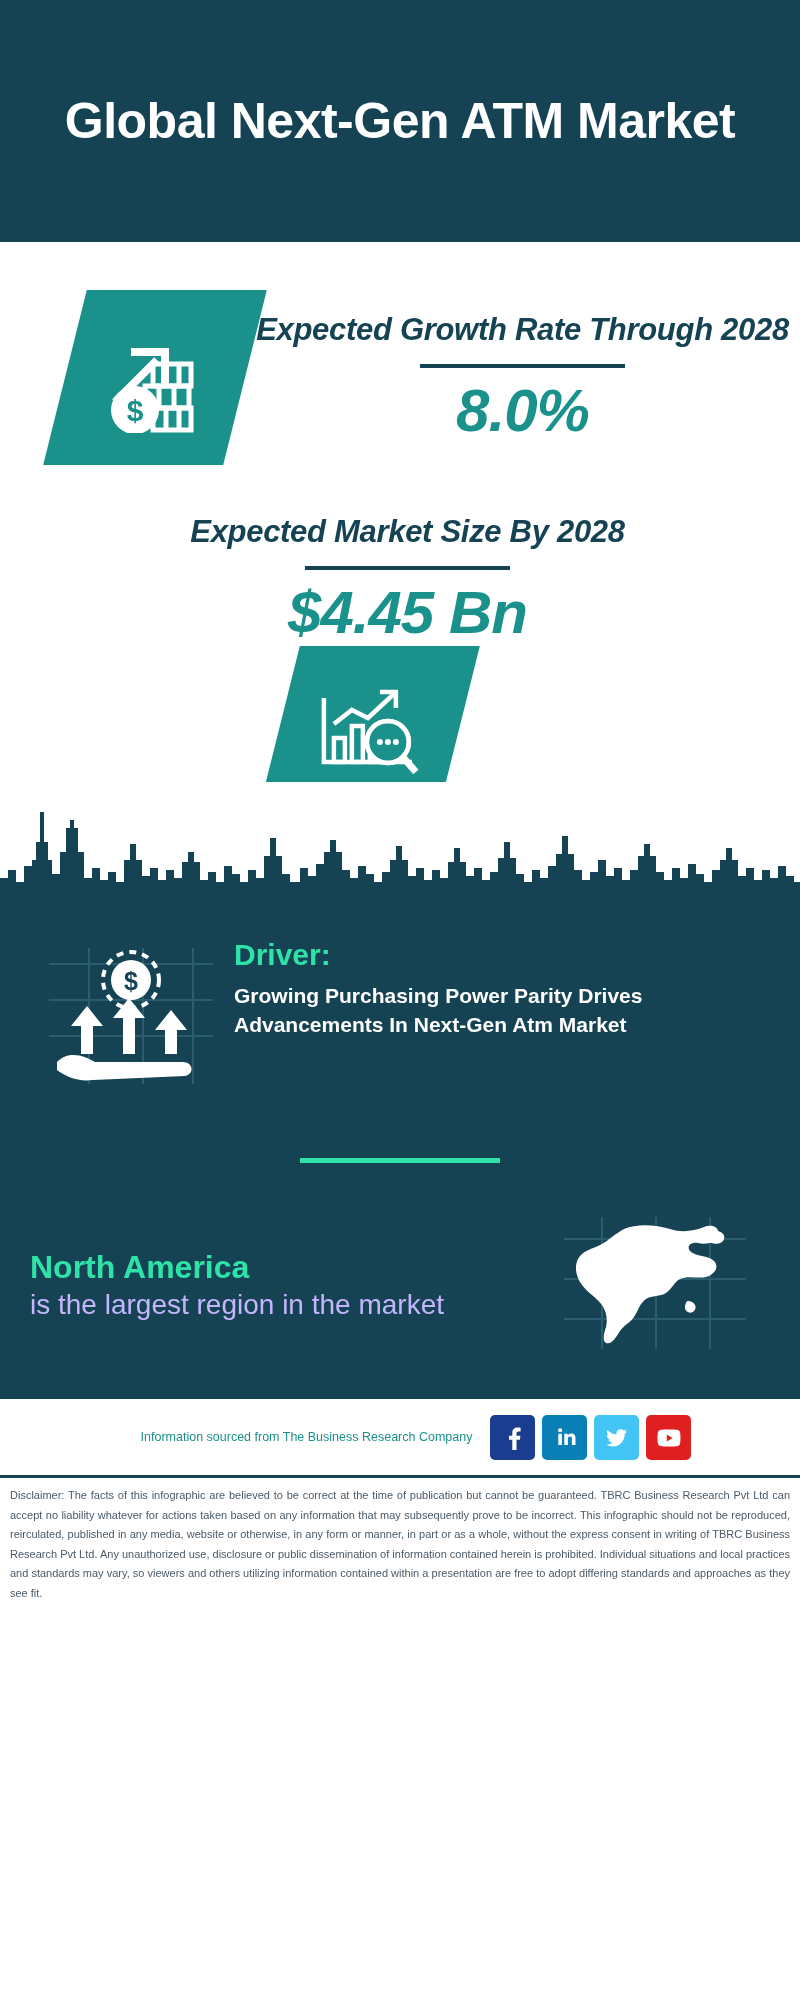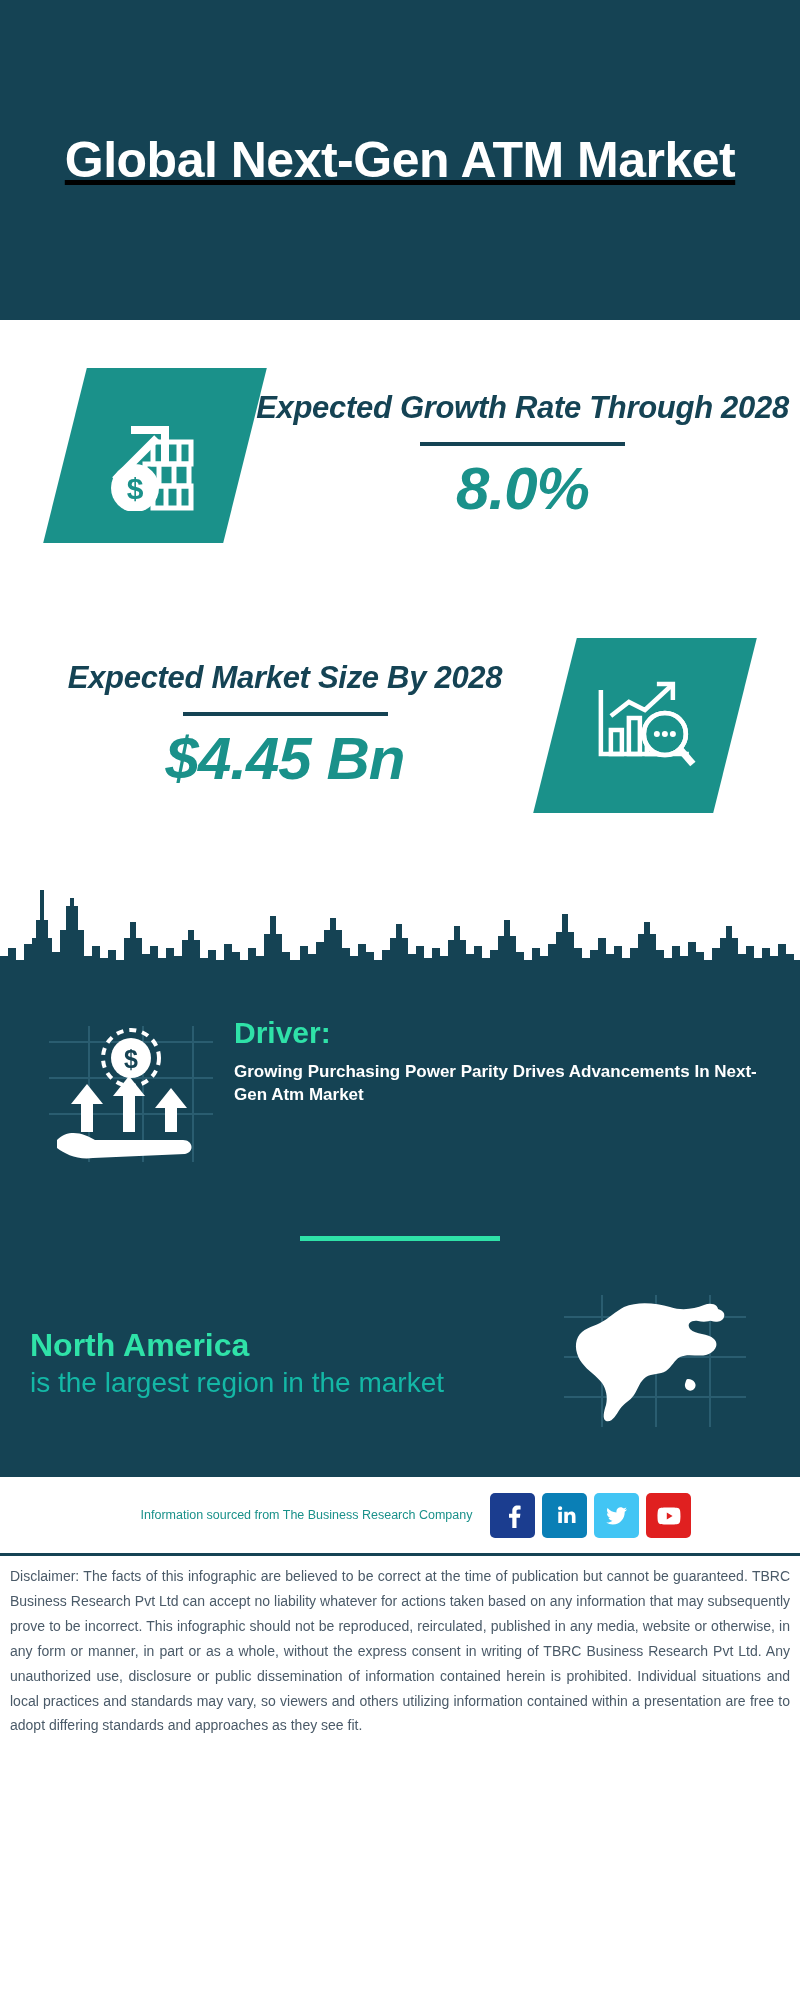--- a/index.html
+++ b/index.html
@@ -7,42 +7,41 @@
   body {
     font-family:"Liberation Sans", sans-serif;
     background:#ffffff;
     width:800px; height:2000px;
     position:relative; overflow:hidden;
   }
 
   
   .header {
     background:#154354;
-    height:320px;
+    height:242px;
     display:flex; align-items:center; justify-content:center;
     text-align:center;
-    text-decoration:underline;
   }
   .header h1 {
     color:#ffffff;
     font-size:50px;
     font-weight:bold;
     line-height:1.18;
     letter-spacing:-0.5px;
     padding:0 60px;
   }
 
   
   .white-body { background:#fff; padding:0; }
 
   .stat-row {
     display:flex; align-items:center;
     height:270px;
   }
-  .stat-row.right-icon { flex-direction:row; }
+  .stat-row.right-icon { flex-direction:column; }
 
   .para-badge {
     width:180px; height:175px;
     background:#1a918a;
     transform:skewX(-14deg);
     display:flex; align-items:center; justify-content:center;
     flex:0 0 auto;
     position:relative;
   }
   .para-badge .inner { transform:skewX(14deg); display:block; }
@@ -72,32 +71,32 @@
     position:relative;
   }
 
   .driver-row { display:flex; align-items:flex-start; padding:12px 14px 0 30px; }
   .driver-icon { flex:0 0 200px; display:flex; justify-content:center; padding-top:6px;}
   .driver-text { flex:1; text-align:left; padding:0 18px 0 4px; }
   .driver-label {
     color:#2fe2a8; font-size:30px; font-weight:bold; margin-bottom:10px;
   }
   .driver-body {
-    color:#ffffff; font-size:17px; font-weight:bold; line-height:1.38;
+    color:#ffffff; font-size:21px; font-weight:bold; line-height:1.38;
   }
 
   .mid-rule {
     width:200px; height:5px; background:#2fe2a8;
     margin:60px auto 50px auto;
   }
 
   .region-row { display:flex; align-items:center; padding:0 30px 40px 30px; }
   .region-text { flex:1; text-align:left; }
   .region-name { color:#2fe2a8; font-size:32px; font-weight:bold; line-height:1.25; }
-  .region-sub { color:#14b8a6; font-size:28px; font-weight:normal; line-height:1.3; }
+  .region-sub { color:#c4b5fd; font-size:28px; font-weight:normal; line-height:1.3; }
   .region-map { flex:0 0 230px; display:flex; justify-content:center; }
 
   
   .source-bar {
     background:#ffffff;
     height:78px;
     display:flex; align-items:center; justify-content:center;
     gap:18px;
     border-top:2px solid #154354;
   }
@@ -112,21 +111,21 @@
   .s-fb { background:#1b3d8f; }
   .s-li { background:#0a7fb6; }
   .s-tw { background:#42c5f4; }
   .s-yt { background:#e02020; }
 
   
   .disclaimer {
     border-top:3px solid #154354;
     padding:8px 10px 6px 10px;
     color:#4a5a68;
-    font-size:14px;
+    font-size:11px;
     line-height:1.78;
     text-align:justify;
     font-family:"Liberation Sans", sans-serif;
   }
 </style>
 </head>
 <body>
 
 <div class="header">
   <h1>Global Next-Gen ATM Market</h1>

